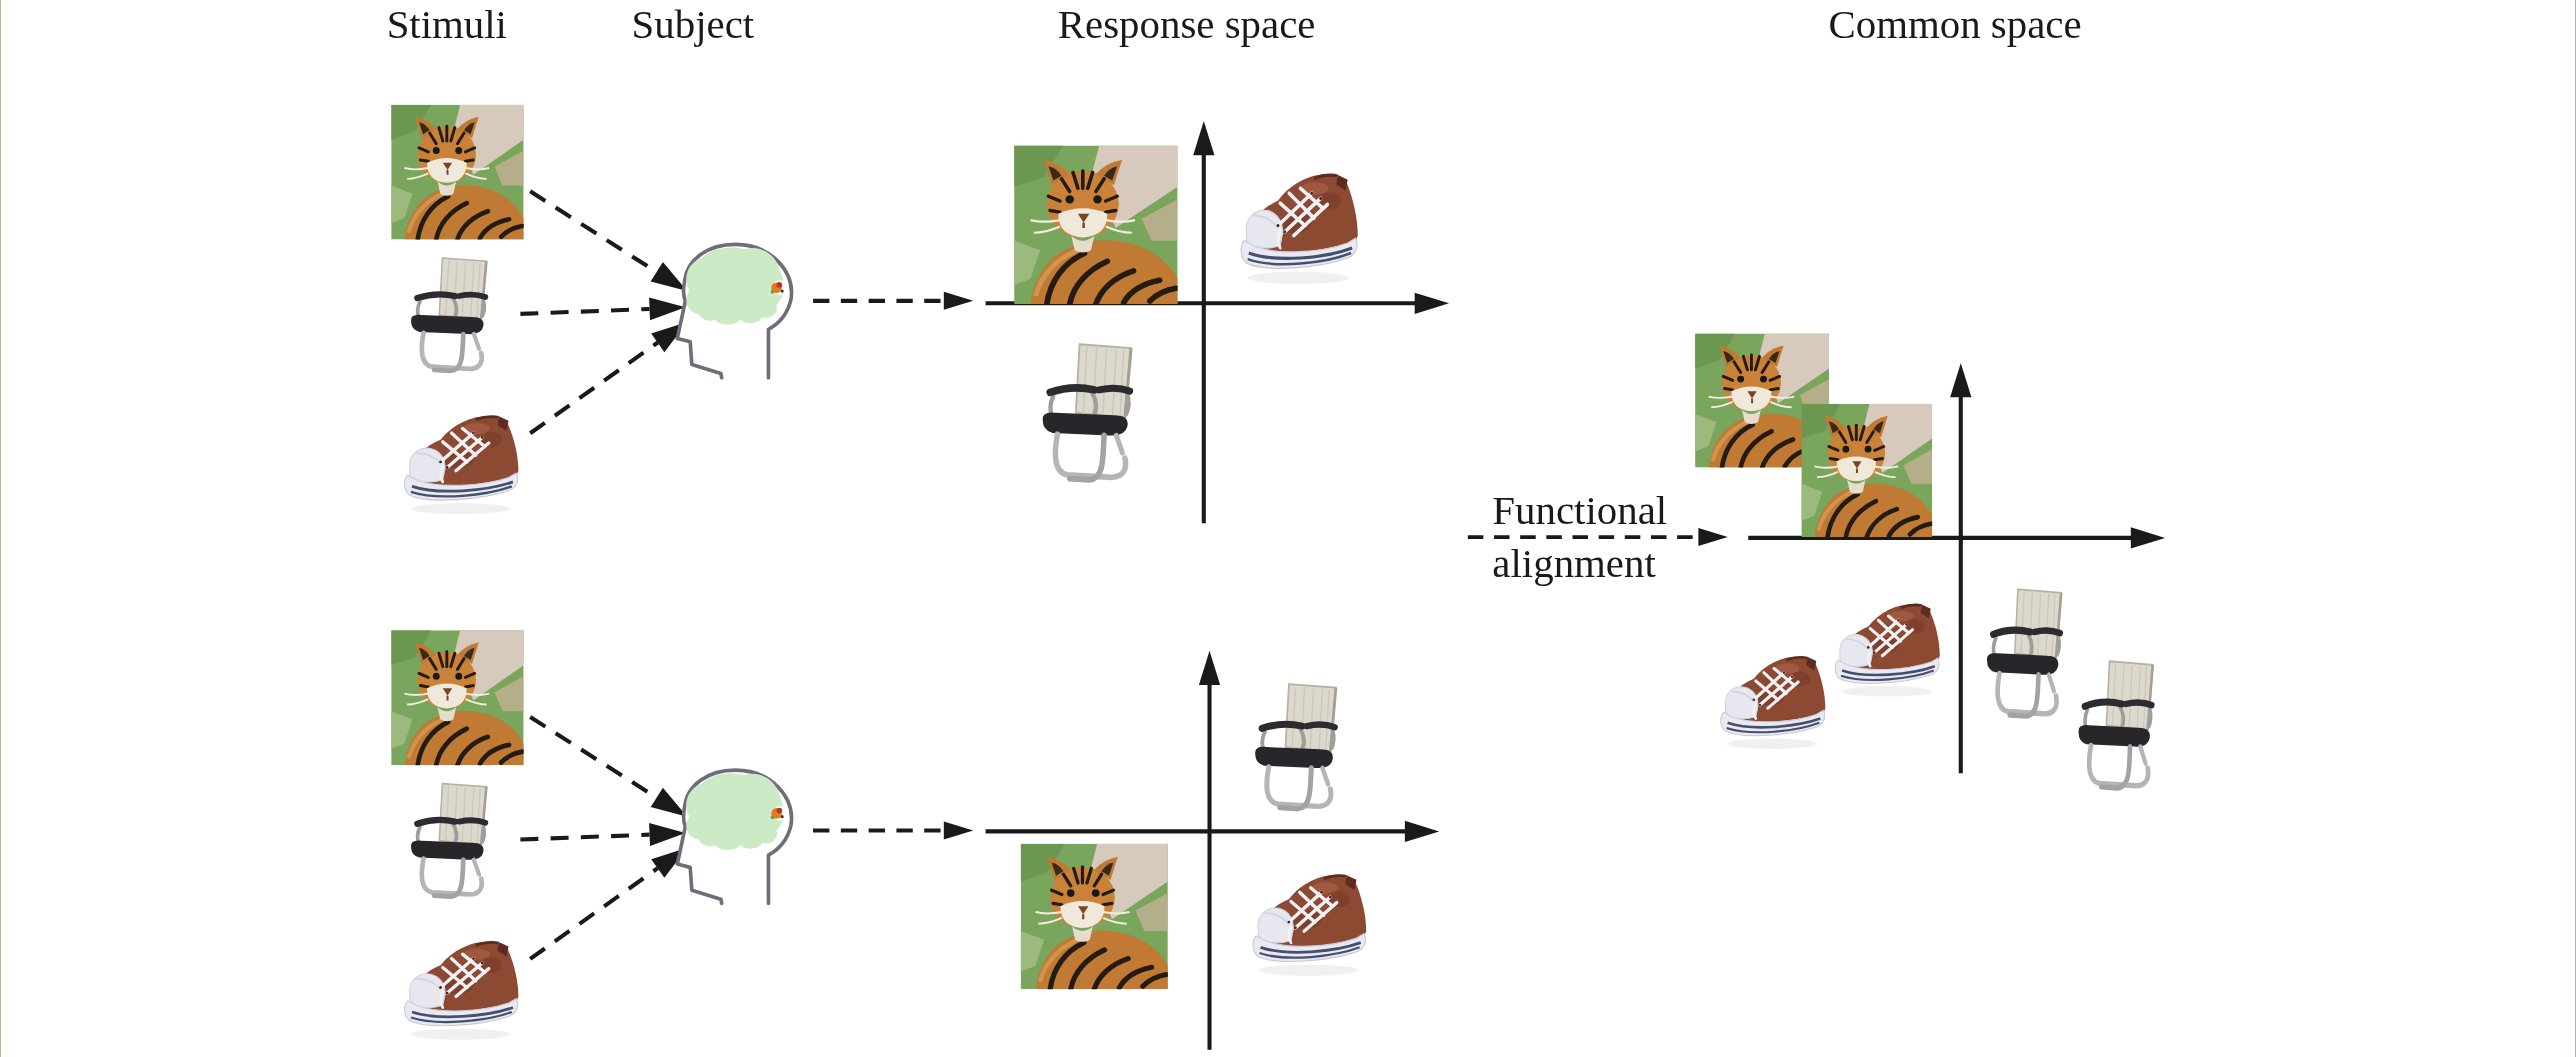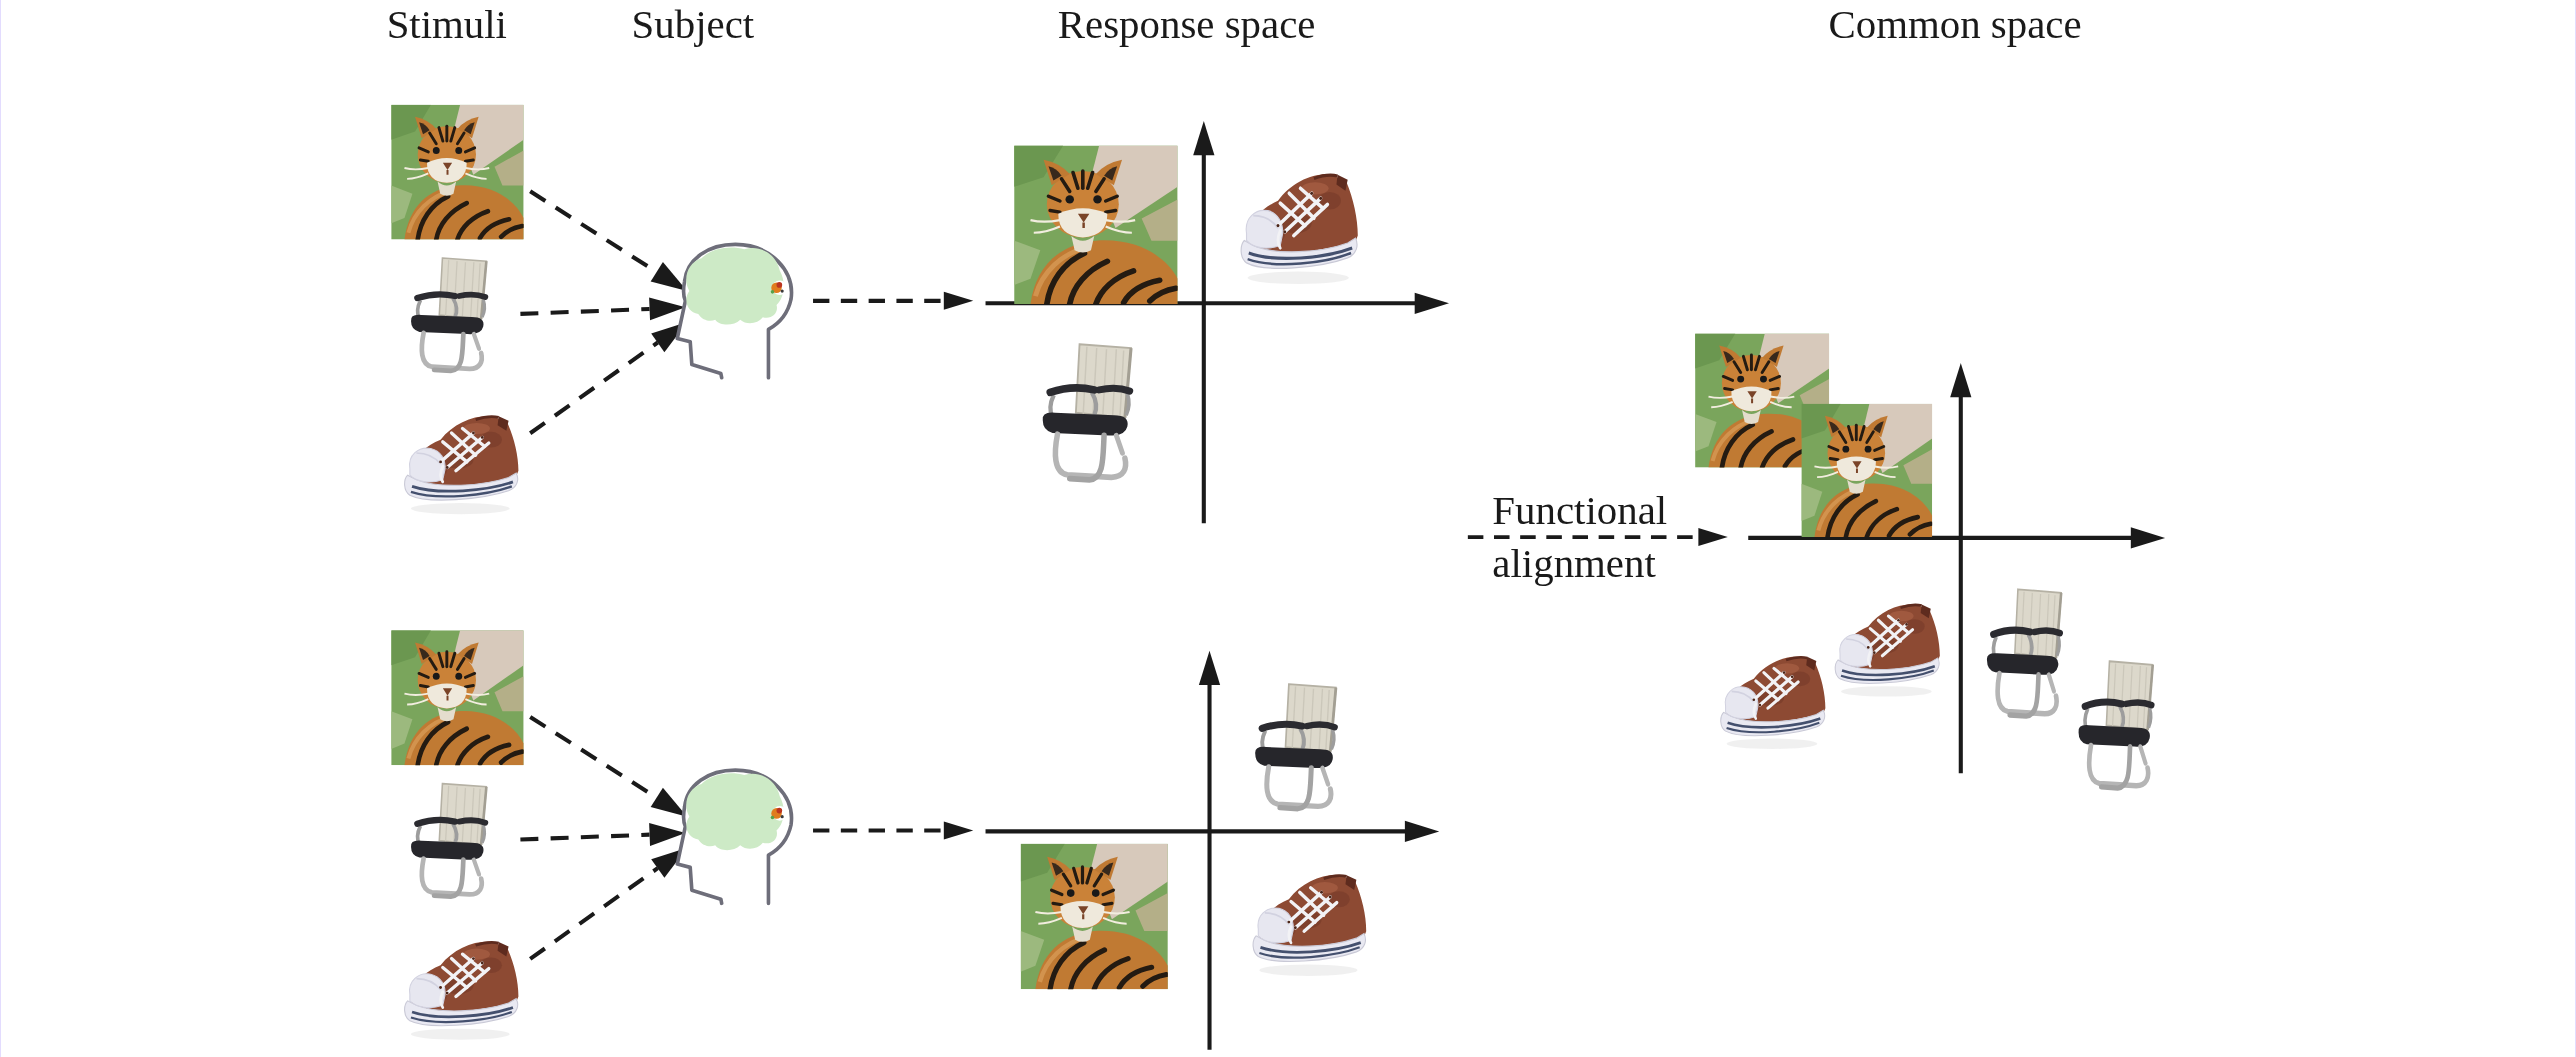--- a/index.html
+++ b/index.html
@@ -1,16 +1,16 @@
 <!DOCTYPE html>
 <html style="font-size:13px"><head>
 <meta charset="utf-8">
 <style>
   html,body{margin:0;padding:0;background:#ffffff;}
-  .canvas{position:relative;width:2576px;height:1057px;background:#c4b5fd;overflow:hidden;
+  .canvas{position:relative;width:2576px;height:1057px;background:#4d7c0f;overflow:hidden;
           font-family:"Liberation Serif", serif;}
   svg.fig{position:absolute;left:0;top:0;}
   text.hdr{font-family:"Liberation Serif", serif;font-size:50px;fill:#1a1a1a;}
   text.lbl{font-family:"Liberation Serif", serif;font-size:50px;fill:#1a1a1a;}
 </style>
 </head>
 <body>
 
 <div class="canvas">
 <svg class="fig" width="2576" height="1057" viewBox="0 0 3150 1293" xmlns="http://www.w3.org/2000/svg">

